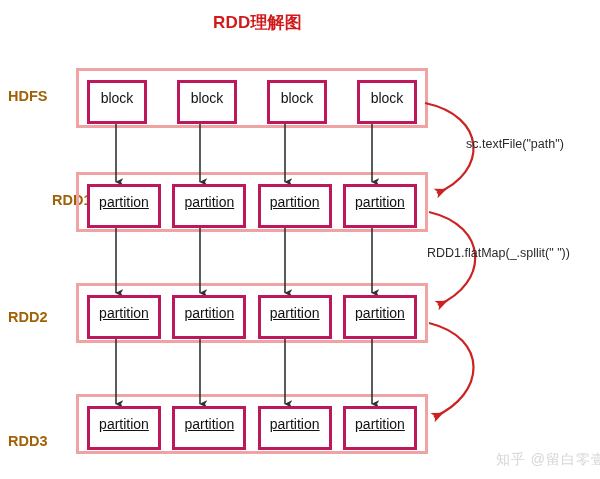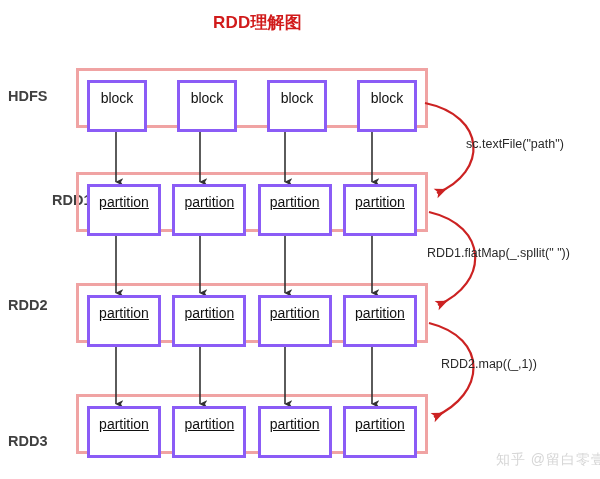--- a/index.html
+++ b/index.html
@@ -35,21 +35,21 @@
   }
 
   
   .row-label {
     position: absolute;
     left: 8px;
     width: 62px;
     text-align: left;
     font-size: 14.5px;
     font-weight: bold;
-    color: #404040;
+    color: #a16207;
     white-space: nowrap;
   }
 
   
   .layer {
     position: absolute;
     left: 76px;
     width: 352px;
     border: 3px solid #f0a3a3;
     box-sizing: border-box;
@@ -60,24 +60,24 @@
   .cells {
     position: absolute;
     left: 76px;
     width: 352px;
     display: flex;
     justify-content: space-between;
     box-sizing: border-box;
     padding: 0 11px;
   }
   .cell {
-    border: 3px solid #8b5cf6;
+    border: 3px solid #be185d;
     background: #ffffff;
     box-sizing: border-box;
-    height: 52px;
+    height: 44px;
     line-height: 30px;
     text-align: center;
     font-size: 14px;
     color: #111111;
     white-space: nowrap;
   }
   .cell.block { width: 60px; }
   .cell.partition { width: 74px; text-decoration: underline; }
 
   
@@ -111,21 +111,21 @@
 </style>
 </head>
 <body>
 
 <div id="canvas">
 
   <div id="title">RDD理解图</div>
 
   <div class="row-label" style="top:88px;">HDFS</div>
   <div class="row-label" style="top:192px;margin-left:44px;">RDD1</div>
-  <div class="row-label" style="top:297px;">RDD2</div>
+  <div class="row-label" style="top:309px;">RDD2</div>
   <div class="row-label" style="top:433px;">RDD3</div>
 
   <div class="layer" style="top:68px;  height:60px;"></div>
   <div class="layer" style="top:172px; height:60px;"></div>
   <div class="layer" style="top:283px; height:60px;"></div>
   <div class="layer" style="top:394px; height:60px;"></div>
 
   <svg id="overlay" viewBox="0 0 600 479">
     <defs>
       <marker id="mk-black" markerWidth="9" markerHeight="9" refX="4.5" refY="7.4" orient="auto" markerUnits="userSpaceOnUse">
@@ -184,17 +184,16 @@
 
   <div class="cells" style="top:406px;">
     <div class="cell partition">partition</div>
     <div class="cell partition">partition</div>
     <div class="cell partition">partition</div>
     <div class="cell partition">partition</div>
   </div>
 
   <div class="curve-label" style="left:466px; top:137px;">sc.textFile("path")</div>
   <div class="curve-label" style="left:427px; top:246px;">RDD1.flatMap(_.spllit(" "))</div>
-  <div class="curve-label" style="left:441px; top:357px;">RDD2.map((_,1))</div>
 
   <div id="watermark">知乎 @留白零壹</div>
 
 </div>
 
 </body></html>

